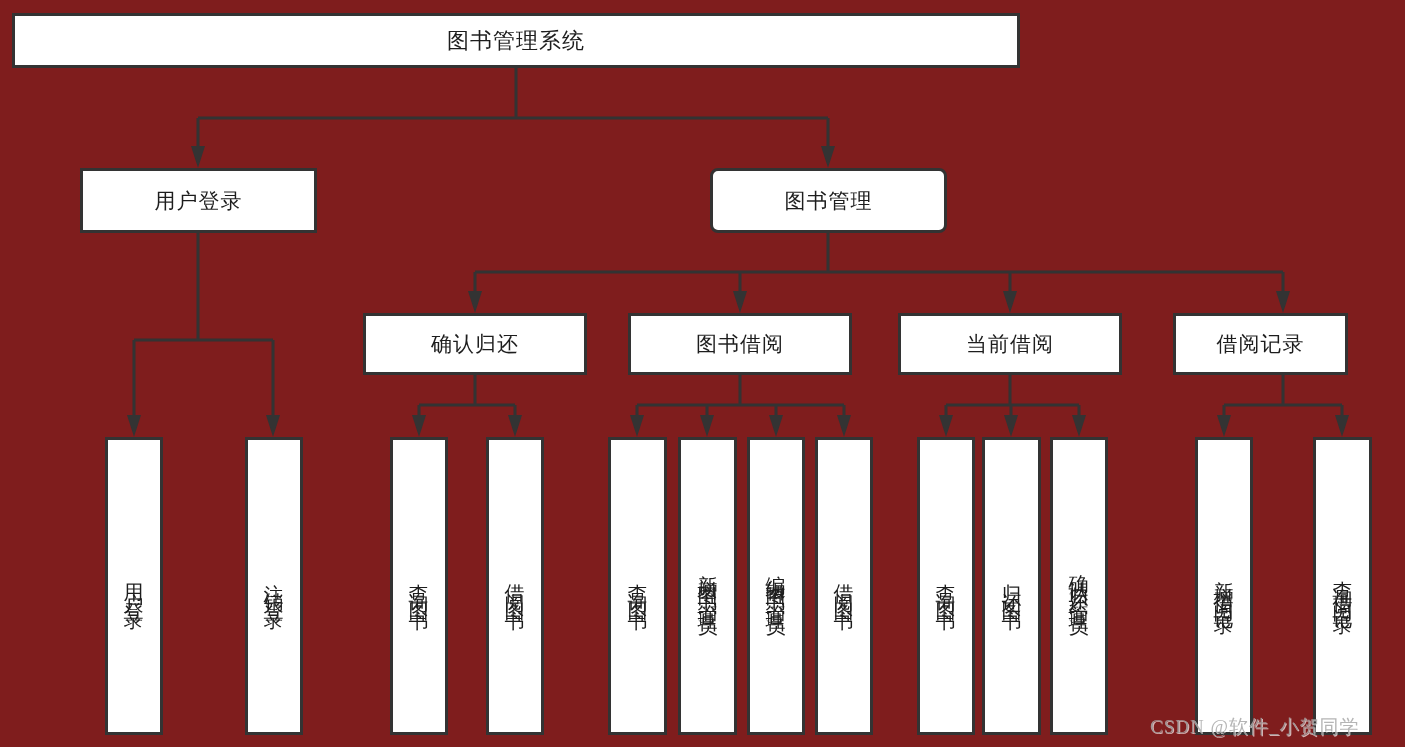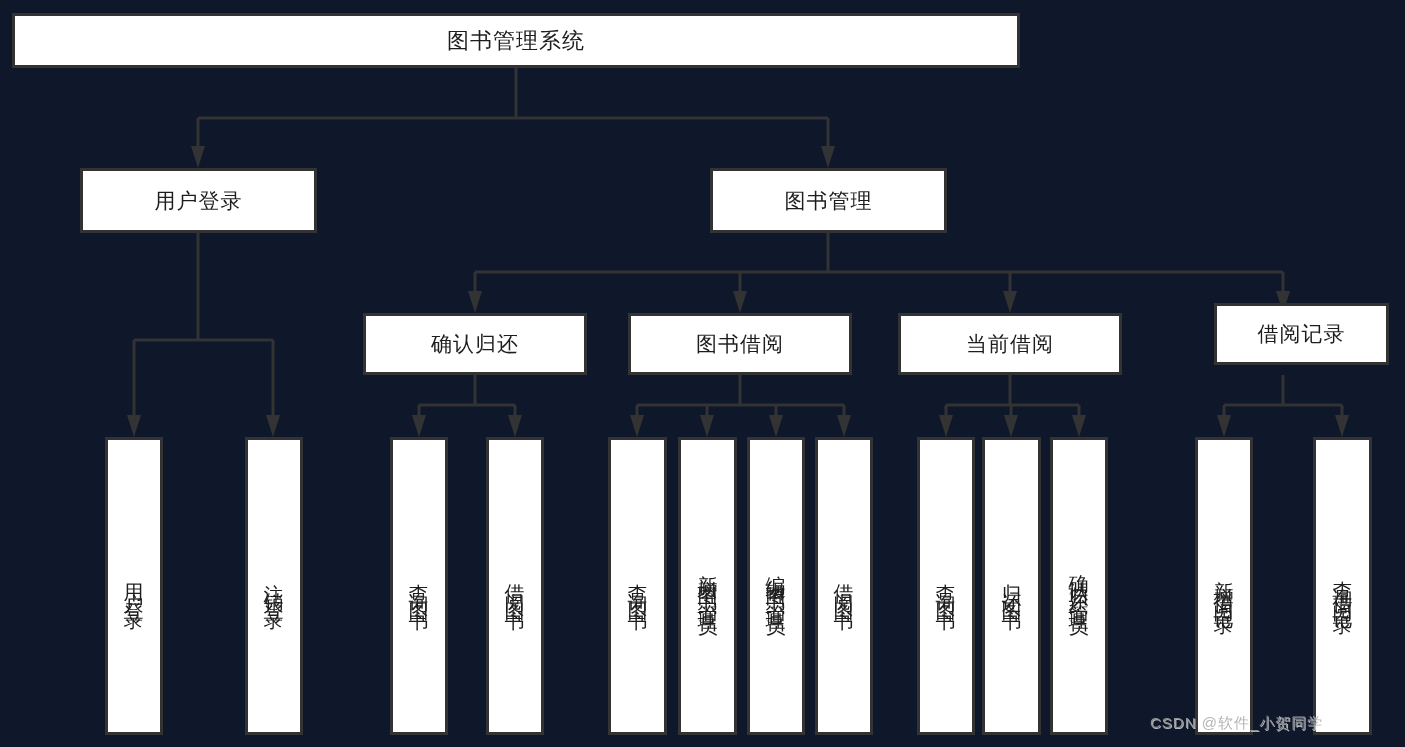--- a/index.html
+++ b/index.html
@@ -1,21 +1,21 @@
 <!DOCTYPE html>
 <html><head>
 <meta charset="utf-8">
 <style>
   html, body { margin: 0; padding: 0; background: #ffffff; }
   .canvas {
     position: relative;
     width: 1405px;
     height: 747px;
-    background: #0f172a;
-    font-family: Liberation Sans, sans-serif;
+    background: #7f1d1d;
+    font-family: Liberation Serif, serif;
     overflow: hidden;
   }
   .connectors {
     position: absolute;
     left: 0; top: 0;
     width: 1405px; height: 747px;
   }
   .connectors path {
     stroke: #333333;
     stroke-width: 3;
@@ -52,21 +52,21 @@
     text-orientation: upright;
     letter-spacing: 9px;
     line-height: 52px;
     text-align: center;
     overflow: hidden;
   }
   .watermark {
     position: absolute;
     left: 1150px;
     top: 714px;
-    font-size: 15px;
+    font-size: 19px;
     color: #a9a9a9;
     opacity: 0.85;
     letter-spacing: 1px;
     white-space: nowrap;
     text-shadow: 1px 1px 0 rgba(255,255,255,0.8);
   }
 </style>
 </head>
 <body>
 
@@ -104,26 +104,26 @@
     <polygon points="1072,415 1086,415 1079,437"></polygon>
 
     <path d="M1283 375 V405 M1224 405 H1342 M1224 405 V418 M1342 405 V418"></path>
     <polygon points="1217,415 1231,415 1224,437"></polygon>
     <polygon points="1335,415 1349,415 1342,437"></polygon>
   </svg>
 
   <div class="node root" style="left:12px; top:13px; width:1008px; height:55px;">图书管理系统</div>
 
   <div class="node" style="left:80px; top:168px; width:237px; height:65px;">用户登录</div>
-  <div class="node" style="left:710px; top:168px; width:237px; height:65px;">图书管理</div>
+  <div class="node" style="left:710px; top:168px; width:237px; height:65px;border-radius:8px;">图书管理</div>
 
   <div class="node" style="left:363px; top:313px; width:224px; height:62px;">确认归还</div>
   <div class="node" style="left:898px; top:313px; width:224px; height:62px;">当前借阅</div>
   <div class="node" style="left:628px; top:313px; width:224px; height:62px;">图书借阅</div>
-  <div class="node" style="left:1173px; top:303px; width:175px; height:62px;margin-left:41px;">借阅记录</div>
+  <div class="node" style="left:1173px; top:313px; width:175px; height:62px;">借阅记录</div>
 
   <div class="vnode" style="left:105px; width:58px;">用户登录</div>
   <div class="vnode" style="left:245px; width:58px;">注销登录</div>
 
   <div class="vnode" style="left:390px; width:58px;">查询图书</div>
   <div class="vnode" style="left:486px; width:58px;">借阅图书</div>
 
   <div class="vnode" style="left:608px; width:59px;">查询图书</div>
   <div class="vnode" style="left:678px; width:59px; letter-spacing:6px;">新增图书（管理员）</div>
   <div class="vnode" style="left:747px; width:58px; letter-spacing:6px;">编辑图书（管理员）</div>

